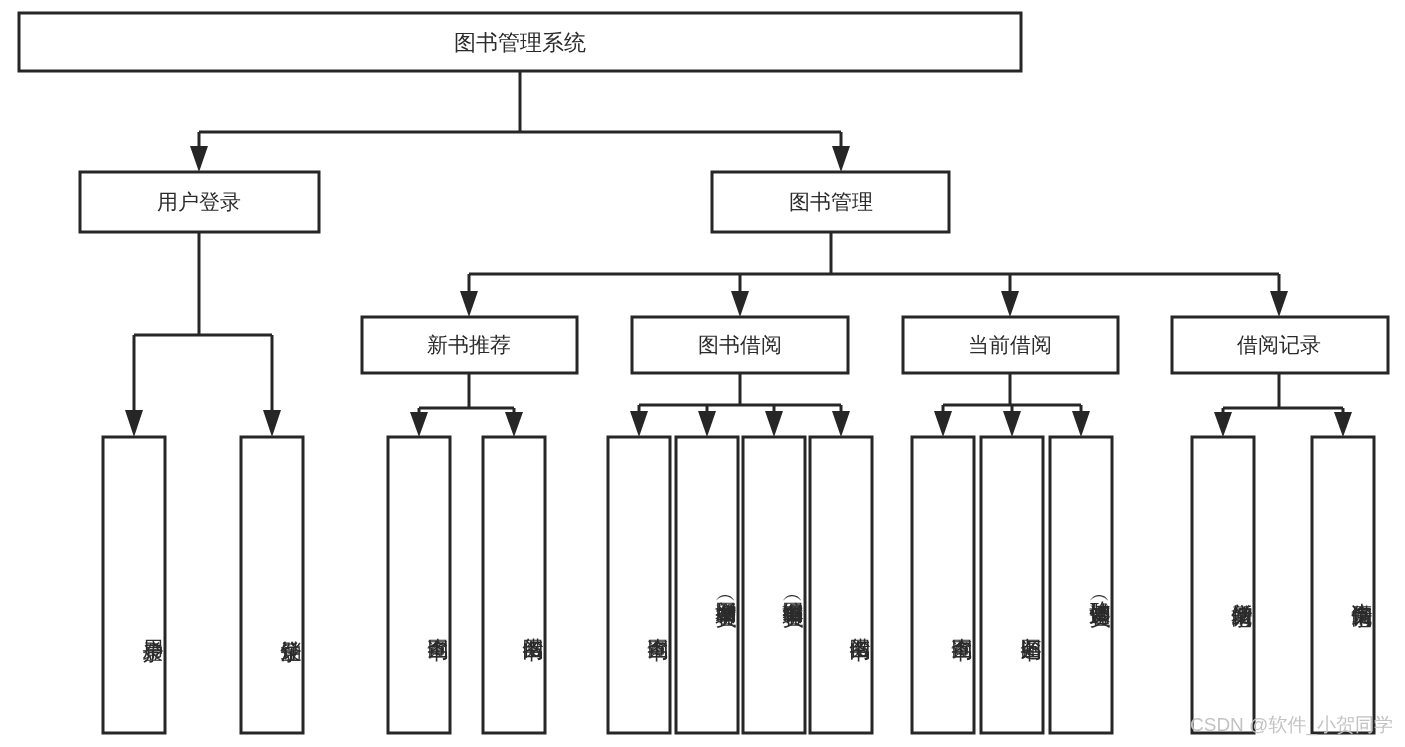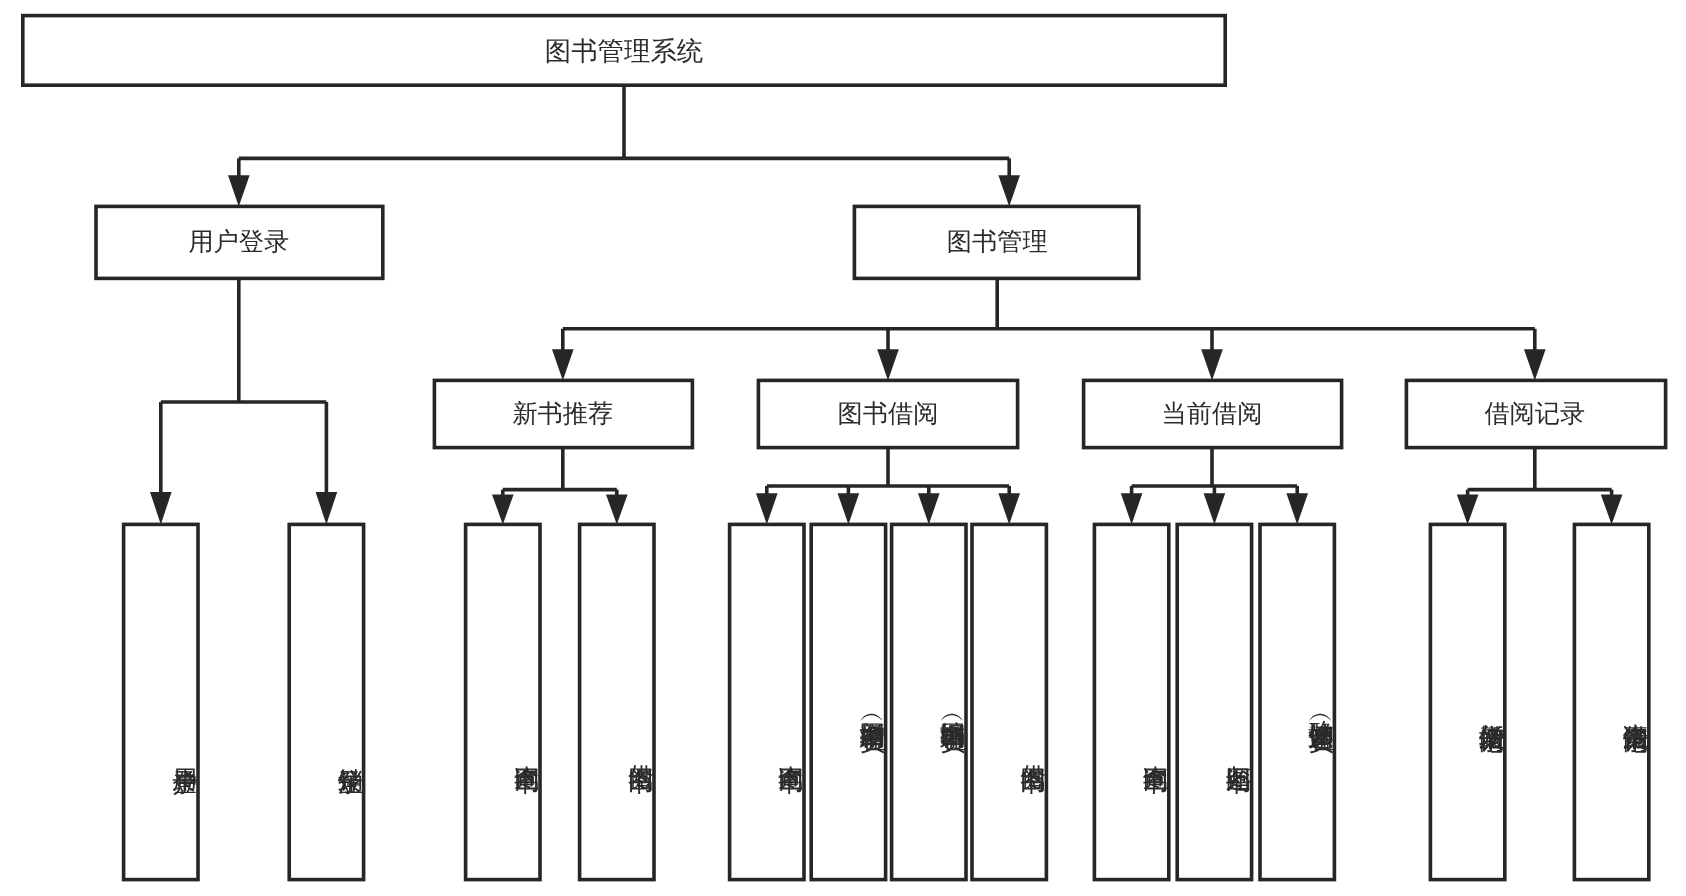--- a/index.html
+++ b/index.html
@@ -222,14 +222,15 @@
   <div class="leaf-label" style="left:743px; top:447px; width:62px; height:282px;">编辑图书（管理员）</div>
   <div class="leaf-label" style="left:810px; top:518px; width:62px; height:210px;">借阅图书</div>
 
   <div class="leaf-label" style="left:912px; top:518px; width:62px; height:210px;">查询图书</div>
   <div class="leaf-label" style="left:981px; top:518px; width:62px; height:210px;">归还图书</div>
   <div class="leaf-label" style="left:1050px; top:447px; width:62px; height:282px;">确认归还（管理员）</div>
 
   <div class="leaf-label" style="left:1192px; top:456px; width:62px; height:265px;">新增借阅记录</div>
   <div class="leaf-label" style="left:1312px; top:456px; width:62px; height:265px;">查询借阅记录</div>
 
+  <div class="watermark">CSDN @软件_小贺同学</div>
 
 </div>
 
 </body></html>

